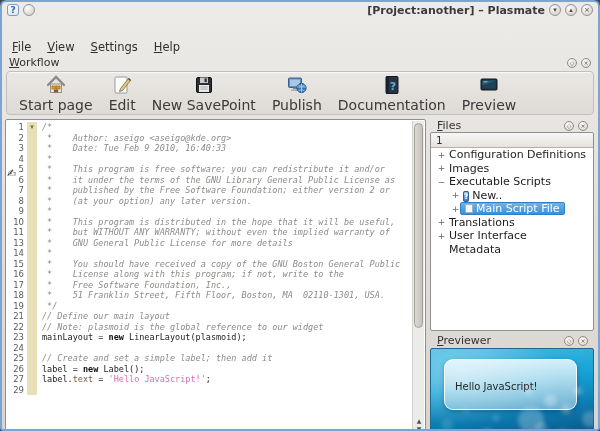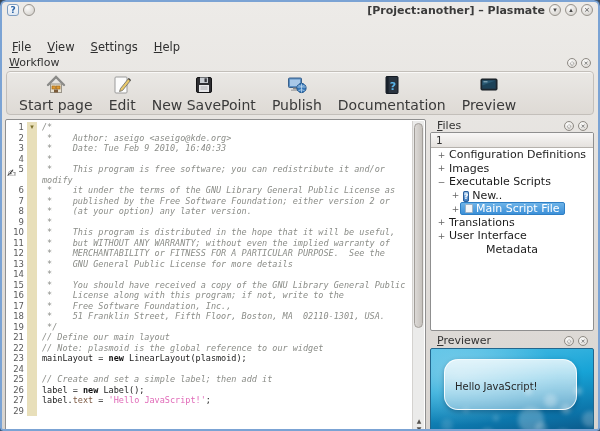--- a/index.html
+++ b/index.html
@@ -84,21 +84,21 @@
   .script-ico { width:8px; height:9px; background:#f4f6f8; border:1px solid #9fb3c6;
     border-radius:1px; flex:none; }
   
   .preview-canvas { margin:1px 1px 0 0; height:96px; border-radius:2px; position:relative; overflow:hidden;
     border:1px solid #22678e;
     background:
       radial-gradient(ellipse at 18% 28%, rgba(255,255,255,.38), rgba(255,255,255,0) 52%),
       linear-gradient(172deg,#49bce4 0%, #17a3d6 38%, #0c73a8 72%, #0a4a78 100%); }
   .bubble { position:absolute; border-radius:50%; background:rgba(255,255,255,.55); filter:blur(2px); }
   .plasma-widget { position:absolute; left:8%; top:11%; width:82%; height:54%;
-    border-radius:14px; border:1px solid rgba(255,255,255,.85);
+    border-radius:9px; border:1px solid rgba(255,255,255,.85);
     background:linear-gradient(rgba(255,255,255,.8), rgba(225,236,244,.45));
     box-shadow:0 2px 5px rgba(0,30,60,.35); }
   .widget-text { position:absolute; left:10px; top:42%; font-size:10px; color:#262626; }
 </style>
 </head>
 <body>
 
 <div class="window">
 
   <div class="titlebar">
@@ -217,25 +217,20 @@
             <span class="ed-num">4</span>
             <span class="ed-fold"></span>
             <span class="ed-code"><span class="cmt"> *</span></span>
           </div>
           <div class="ed-row">
             <span class="ed-num">5</span>
             <span class="ed-fold"></span>
             <span class="ed-code"><span class="cmt"> *    This program is free software; you can redistribute it and/or</span></span>
           </div>
           <div class="ed-row">
-            <span class="ed-num"></span>
-            <span class="ed-fold"></span>
-            <span class="ed-code"><span class="cmt">modify</span></span>
-          </div>
-          <div class="ed-row">
             <span class="ed-num">6</span>
             <span class="ed-fold"></span>
             <span class="ed-code"><span class="cmt"> *    it under the terms of the GNU Library General Public License as</span></span>
           </div>
           <div class="ed-row">
             <span class="ed-num">7</span>
             <span class="ed-fold"></span>
             <span class="ed-code"><span class="cmt"> *    published by the Free Software Foundation; either version 2 or</span></span>
           </div>
           <div class="ed-row">
@@ -252,38 +247,33 @@
             <span class="ed-num">10</span>
             <span class="ed-fold"></span>
             <span class="ed-code"><span class="cmt"> *    This program is distributed in the hope that it will be useful,</span></span>
           </div>
           <div class="ed-row">
             <span class="ed-num">11</span>
             <span class="ed-fold"></span>
             <span class="ed-code"><span class="cmt"> *    but WITHOUT ANY WARRANTY; without even the implied warranty of</span></span>
           </div>
           <div class="ed-row">
-            <span class="ed-num">12</span>
-            <span class="ed-fold"></span>
-            <span class="ed-code"><span class="cmt"> *    MERCHANTABILITY or FITNESS FOR A PARTICULAR PURPOSE.  See the</span></span>
-          </div>
-          <div class="ed-row">
             <span class="ed-num">13</span>
             <span class="ed-fold"></span>
             <span class="ed-code"><span class="cmt"> *    GNU General Public License for more details</span></span>
           </div>
           <div class="ed-row">
             <span class="ed-num">14</span>
             <span class="ed-fold"></span>
             <span class="ed-code"><span class="cmt"> *</span></span>
           </div>
           <div class="ed-row">
             <span class="ed-num">15</span>
             <span class="ed-fold"></span>
-            <span class="ed-code"><span class="cmt"> *    You should have received a copy of the GNU Library General Public</span></span>
+            <span class="ed-code"><span class="cmt"> *    You should have received a copy of the GNU Boston General Public</span></span>
           </div>
           <div class="ed-row">
             <span class="ed-num">16</span>
             <span class="ed-fold"></span>
             <span class="ed-code"><span class="cmt"> *    License along with this program; if not, write to the</span></span>
           </div>
           <div class="ed-row">
             <span class="ed-num">17</span>
             <span class="ed-fold"></span>
             <span class="ed-code"><span class="cmt"> *    Free Software Foundation, Inc.,</span></span>
@@ -383,21 +373,21 @@
               </span>
             </div>
             <div class="tree-item" style="padding-left: 6px;">
               <span class="tw-exp">+</span>
               <span class="tw-label"><span>Translations</span></span>
             </div>
             <div class="tree-item" style="padding-left: 6px;">
               <span class="tw-exp">+</span>
               <span class="tw-label"><span>User Interface</span></span>
             </div>
-            <div class="tree-item" style="padding-left: 6px; margin-left: 37px;">
+            <div class="tree-item" style="padding-left: 6px;">
               <span class="tw-exp"></span>
               <span class="tw-label"><span>Metadata</span></span>
             </div>
           </div>
       </div>
 
       <div class="dock-head">
         <span class="dock-title" id="prev-title"><u>P</u>reviewer</span>
         <span class="dock-btn">◇</span>
         <span class="dock-btn">×</span>

